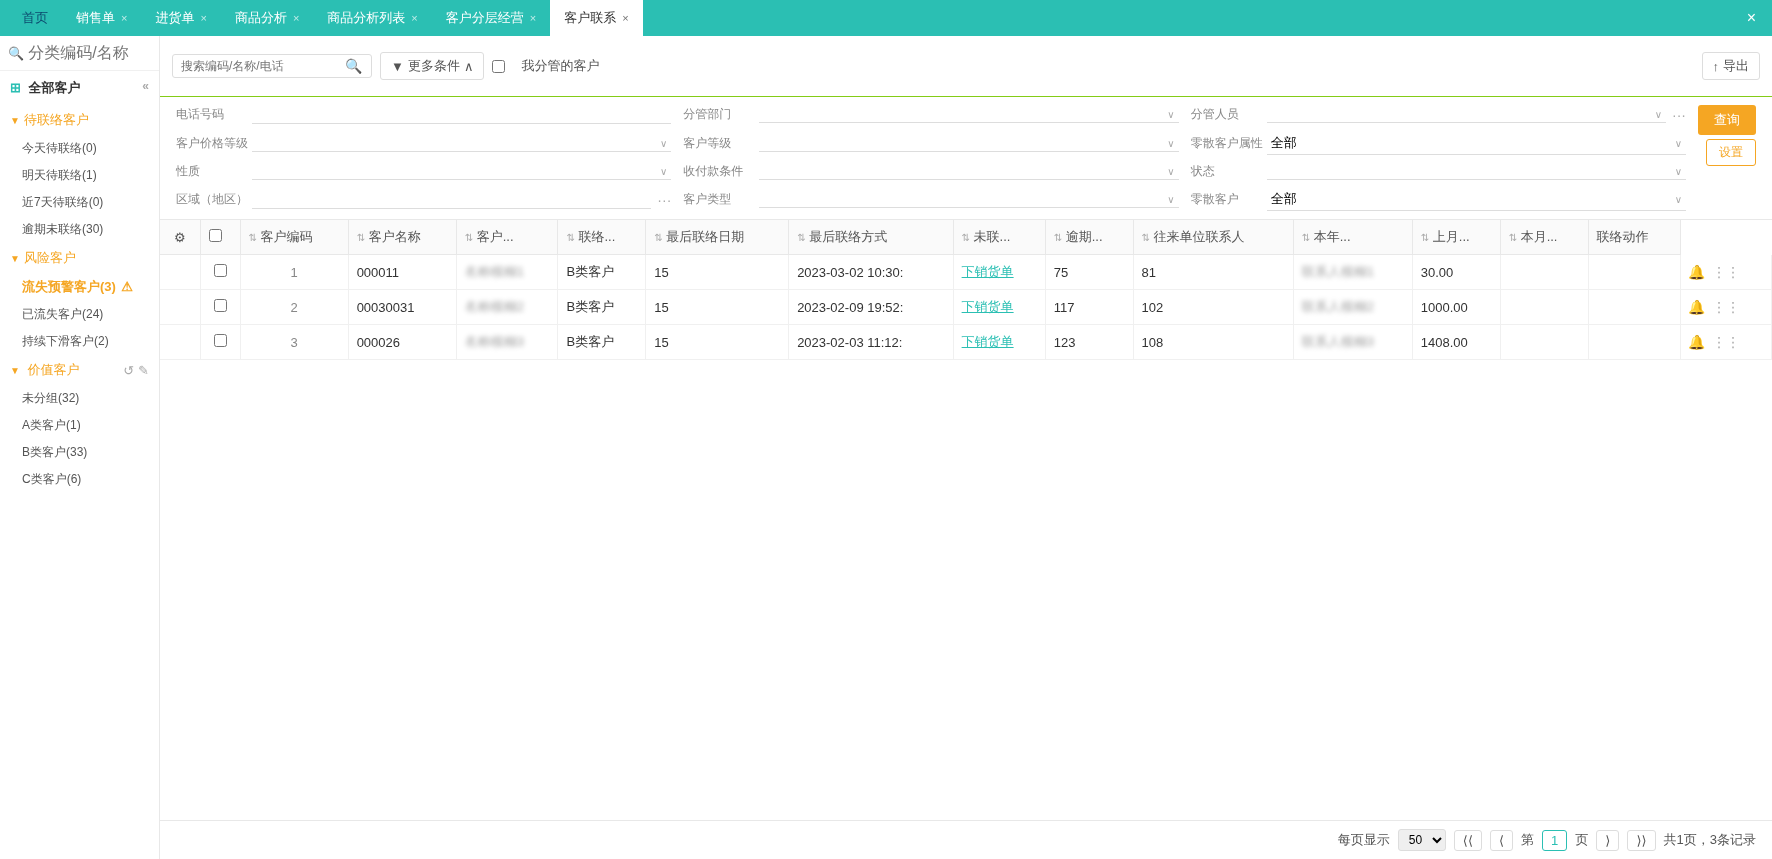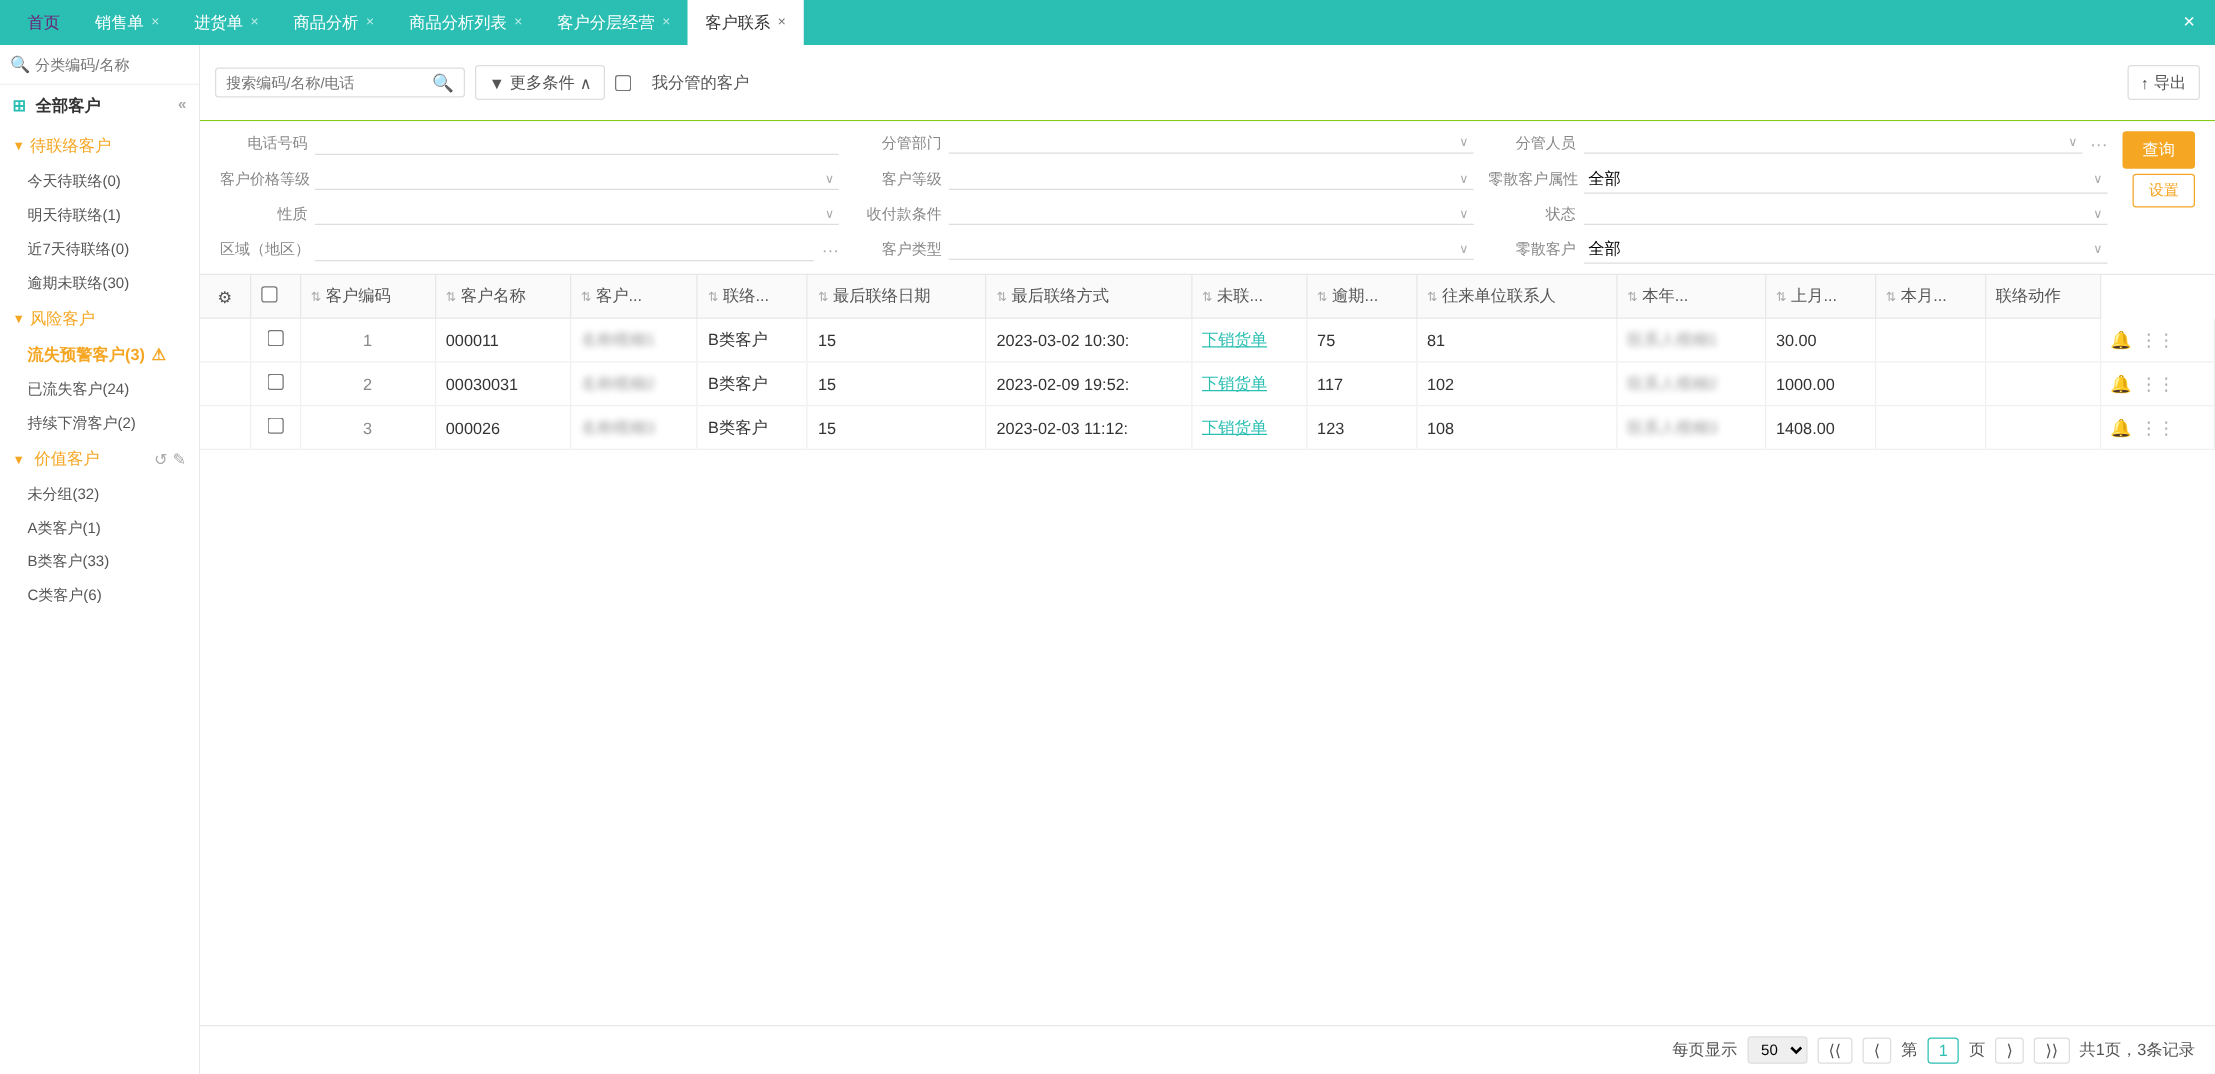--- a/index.html
+++ b/index.html
@@ -34,21 +34,21 @@
       opacity: 0.7;
       cursor: pointer;
     }
     .top-nav .home-item {
       padding: 3px 14px;
       height: 36px;
       display: flex;
       align-items: center;
       cursor: pointer;
       font-size: 13px;
-      color: #701a75;
+      color: #0c4a6e;
       text-align: right;
     }
     .top-nav-right {
       margin-left: auto;
       display: flex;
       align-items: center;
     }
     .top-nav-close {
       color: #fff;
       font-size: 16px;
@@ -76,21 +76,21 @@
     .sidebar-search {
       display: flex;
       align-items: center;
       padding: 8px;
       border-bottom: 1px solid #f0f0f0;
     }
     .sidebar-search input {
       border: none;
       outline: none;
       flex: 1;
-      font-size: 12px;
+      font-size: 16px;
       color: #c2410c;
     }
     .sidebar-search .search-icon {
       color: #aaa;
       margin-right: 4px;
     }
     .sidebar-header {
       display: flex;
       justify-content: space-between;
       padding: 8px 10px;
@@ -233,21 +233,20 @@
       display: flex;
       align-items: center;
       flex: 1;
       gap: 6px;
     }
     .filter-label {
       color: #888;
       font-size: 12px;
       white-space: nowrap;
       width: 70px;
-      text-align: right;
     }
     .filter-input {
       flex: 1;
       border: none;
       border-bottom: 1px solid #ddd;
       outline: none;
       font-size: 12px;
       padding: 2px 4px;
       background: transparent;
     }

